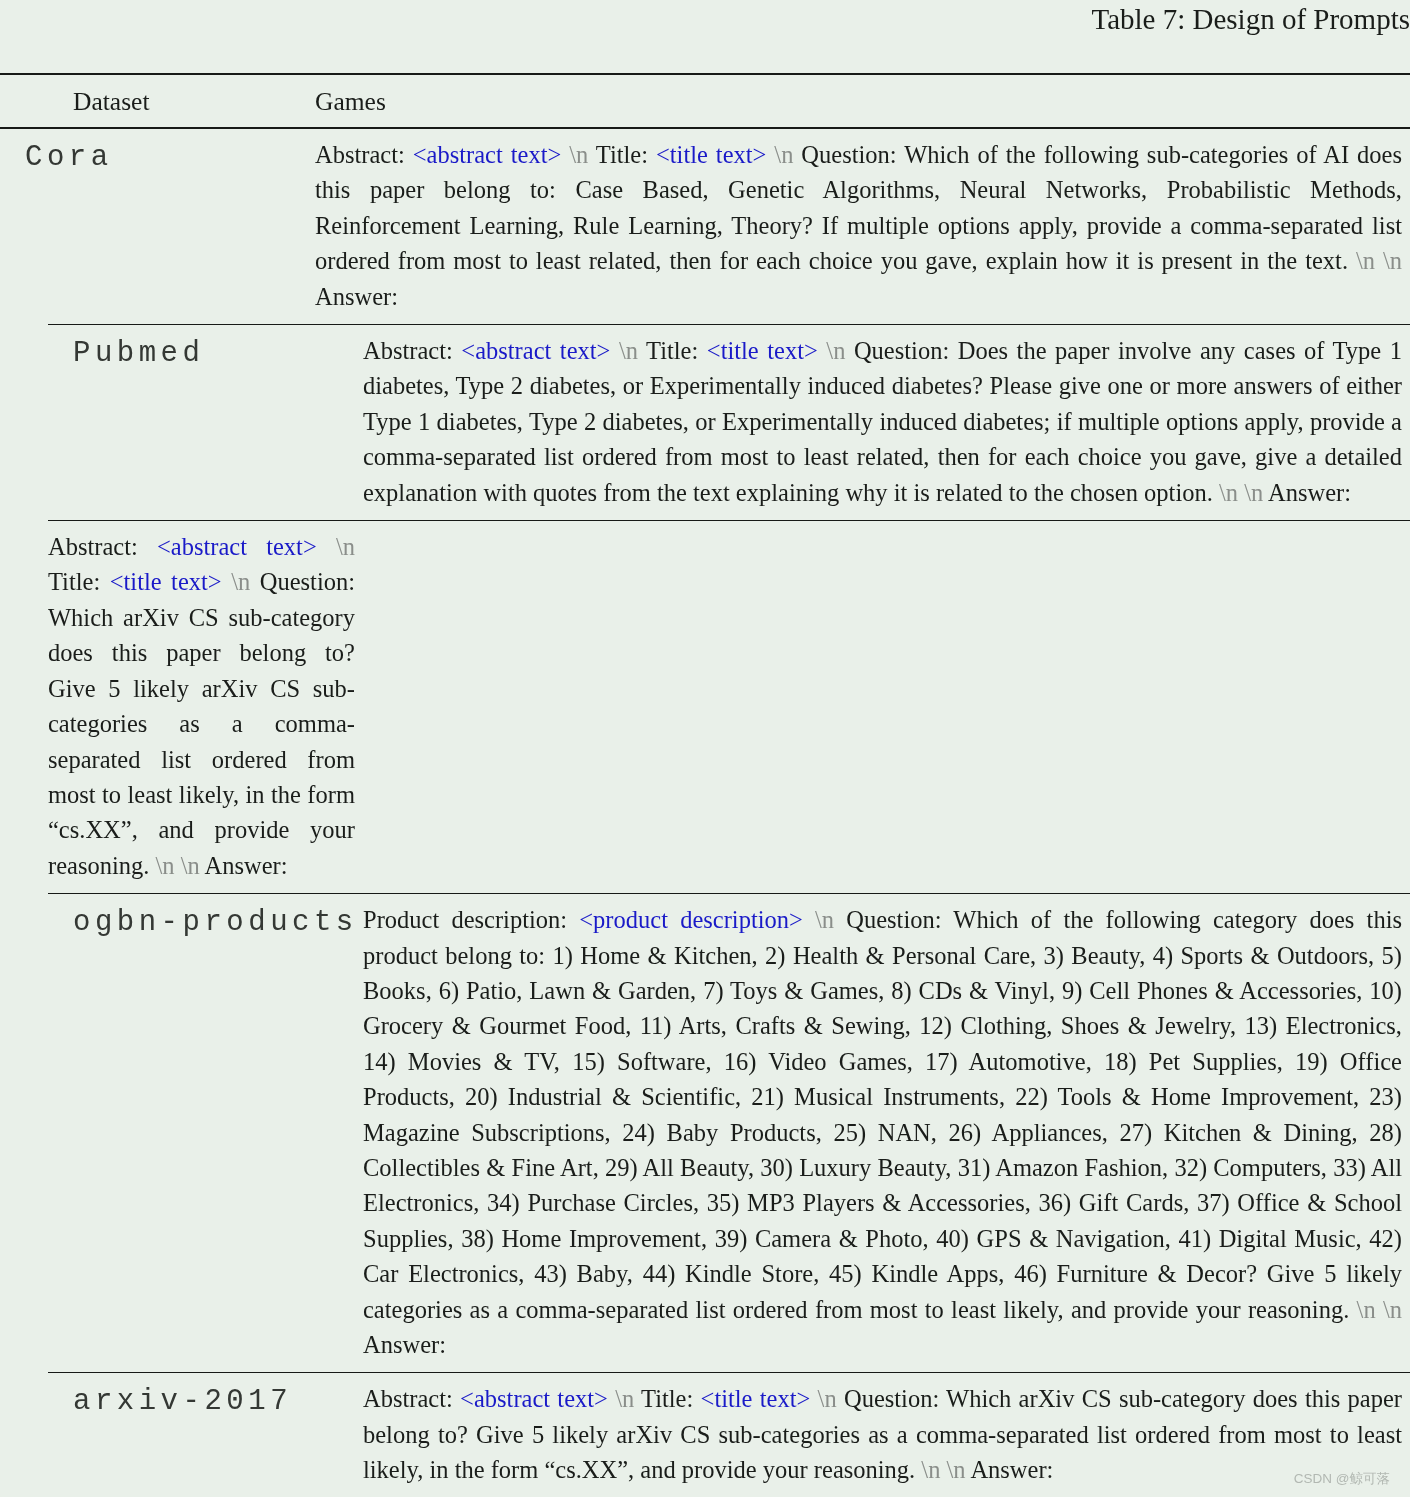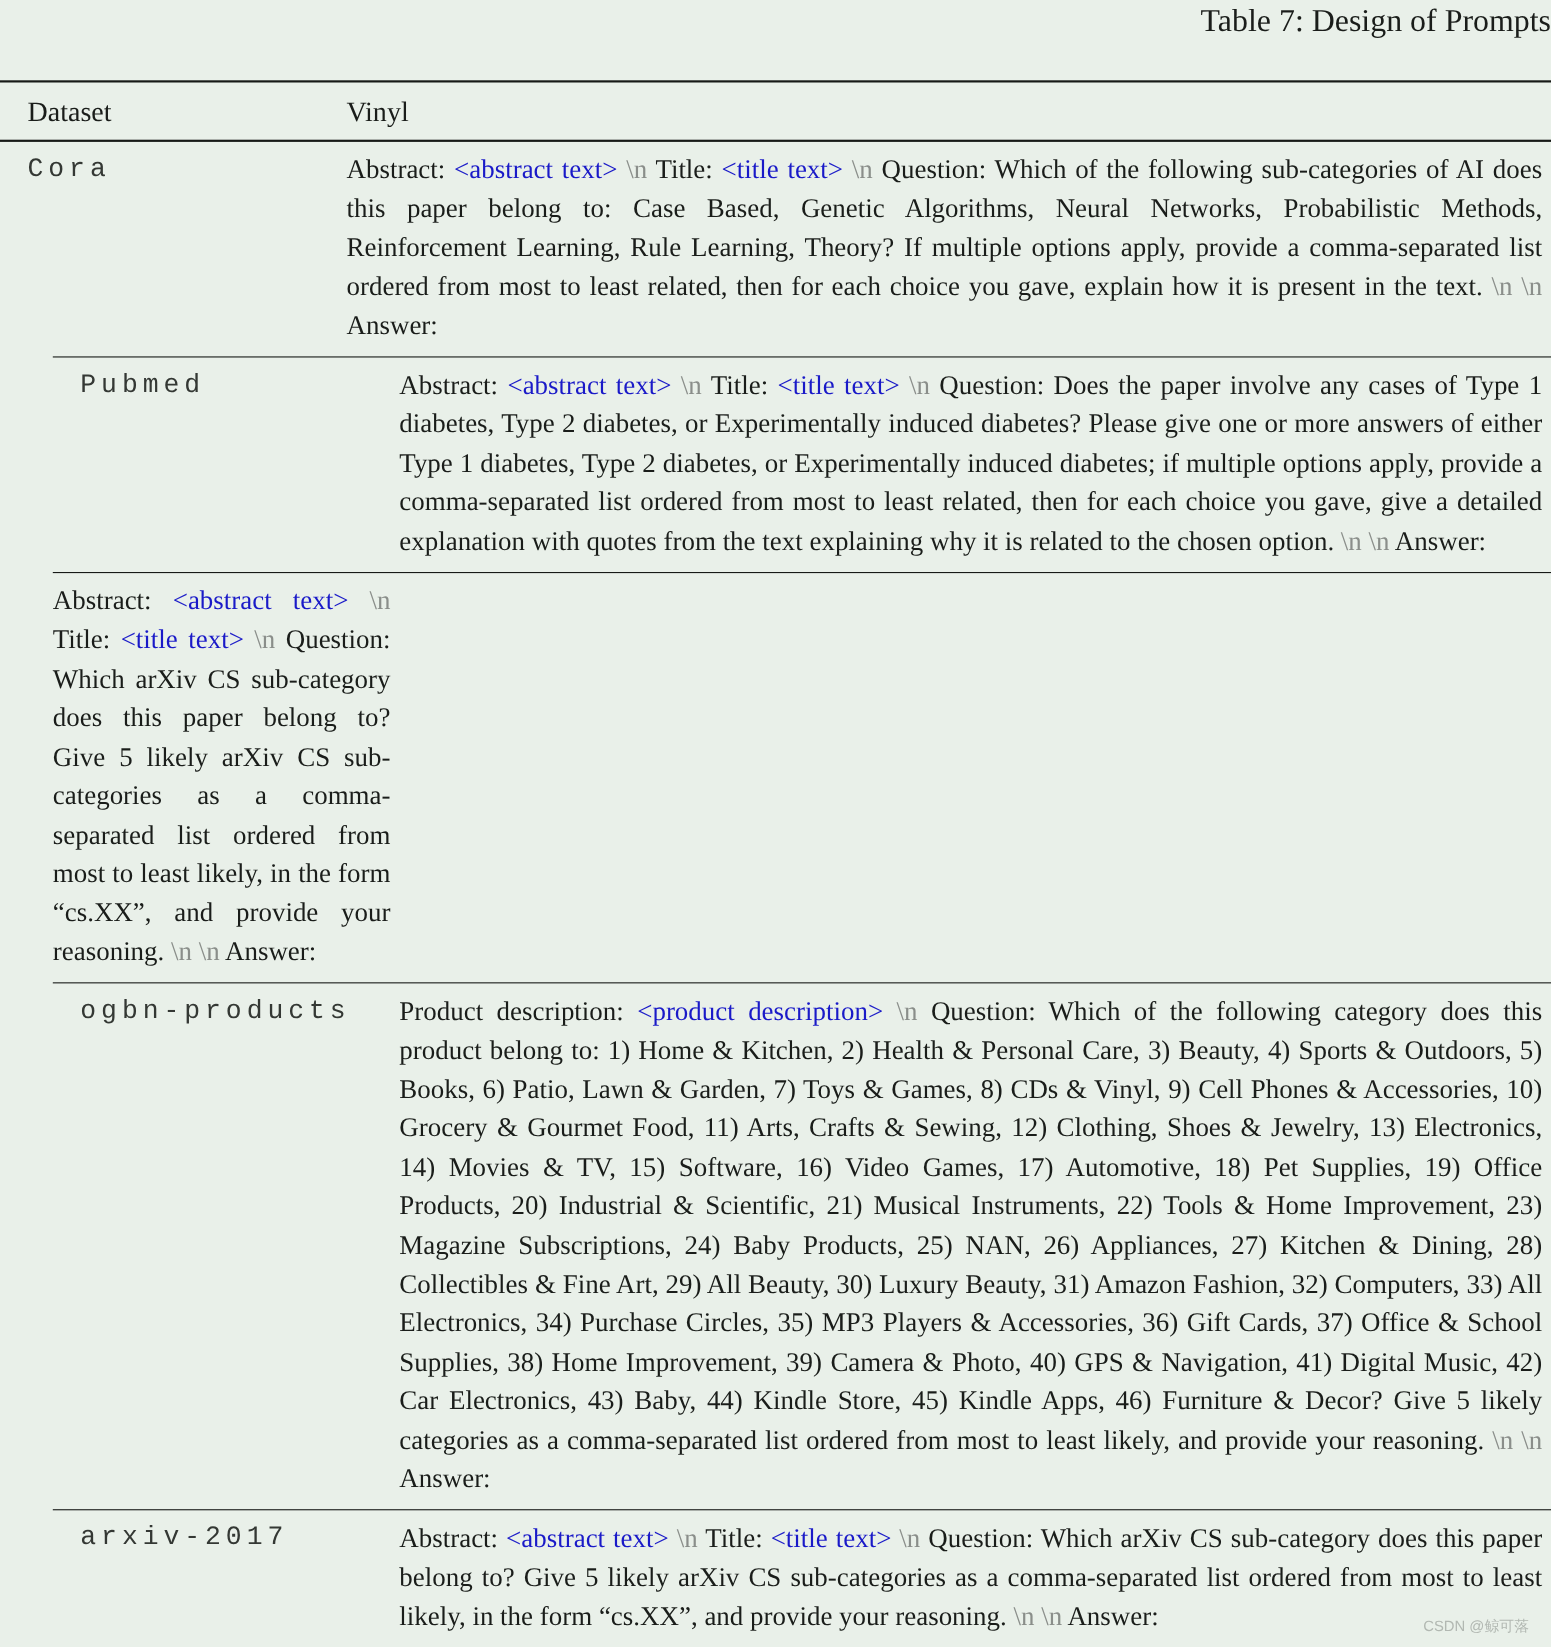--- a/index.html
+++ b/index.html
@@ -22,32 +22,32 @@
     border-top: 2.5px solid var(--rule, #171a17);
     border-bottom: 3px solid var(--rule, #171a17);
   }
   .hdr {
     display: grid;
     grid-template-columns: 315px 1fr;
     font-size: 25.5px;
     padding: 12px 0 10px 0;
     border-bottom: 2px solid var(--rule, #171a17);
   }
-  .hdr .c1 { padding-left: 25px; }
+  .hdr .c1 { padding-left: 25px; margin-left: 48px; }
   .row {
     display: grid;
     grid-template-columns: 315px 1fr;
     padding: 8px 0 10px 0;
   }
   .row + .row { border-top: 1.5px solid var(--rule, #171a17); margin-left: 48px; }
   .cell-ds {
     padding-left: 25px;
     padding-top: 4px;
     font-family: "Liberation Mono", monospace;
-    font-size: 24px;
+    font-size: 29px;
     letter-spacing: 4.5px;
     color: #343834;
     white-space: nowrap;
   }
   .cell-pr {
     padding-right: 8px;
     font-size: 24.5px;
     line-height: 35.4px;
     text-align: justify;
     color: var(--ink, #1a1d1a);
@@ -64,21 +64,21 @@
   }
 </style>
 </head>
 <body>
 
 <div class="title">Table 7: Design of Prompts</div>
 
 <div class="tbl">
   <div class="hdr">
     <div class="c1">Dataset</div>
-    <div class="c2">Vinyl</div>
+    <div class="c2">Games</div>
   </div>
   <div id="rows">
   <div class="row">
     <div class="cell-ds">Cora</div>
     <div class="cell-pr"><span class="seg-ink">Abstract: </span><span class="seg-blue">&lt;abstract text&gt;</span><span class="seg-gray"> \n </span><span class="seg-ink">Title: </span><span class="seg-blue">&lt;title text&gt;</span><span class="seg-gray"> \n </span><span class="seg-ink">Question: Which of the following sub-categories of AI does this paper belong to: Case Based, Genetic Algorithms, Neural Networks, Probabilistic Methods, Reinforcement Learning, Rule Learning, Theory? If multiple options apply, provide a comma-separated list ordered from most to least related, then for each choice you gave, explain how it is present in the text. </span><span class="seg-gray">\n \n </span><span class="seg-ink">Answer:</span></div>
   </div>
 
   <div class="row">
     <div class="cell-ds">Pubmed</div>
     <div class="cell-pr"><span class="seg-ink">Abstract: </span><span class="seg-blue">&lt;abstract text&gt;</span><span class="seg-gray"> \n </span><span class="seg-ink">Title: </span><span class="seg-blue">&lt;title text&gt;</span><span class="seg-gray"> \n </span><span class="seg-ink">Question: Does the paper involve any cases of Type 1 diabetes, Type 2 diabetes, or Experimentally induced diabetes? Please give one or more answers of either Type 1 diabetes, Type 2 diabetes, or Experimentally induced diabetes; if multiple options apply, provide a comma-separated list ordered from most to least related, then for each choice you gave, give a detailed explanation with quotes from the text explaining why it is related to the chosen option. </span><span class="seg-gray">\n \n </span><span class="seg-ink">Answer:</span></div>

